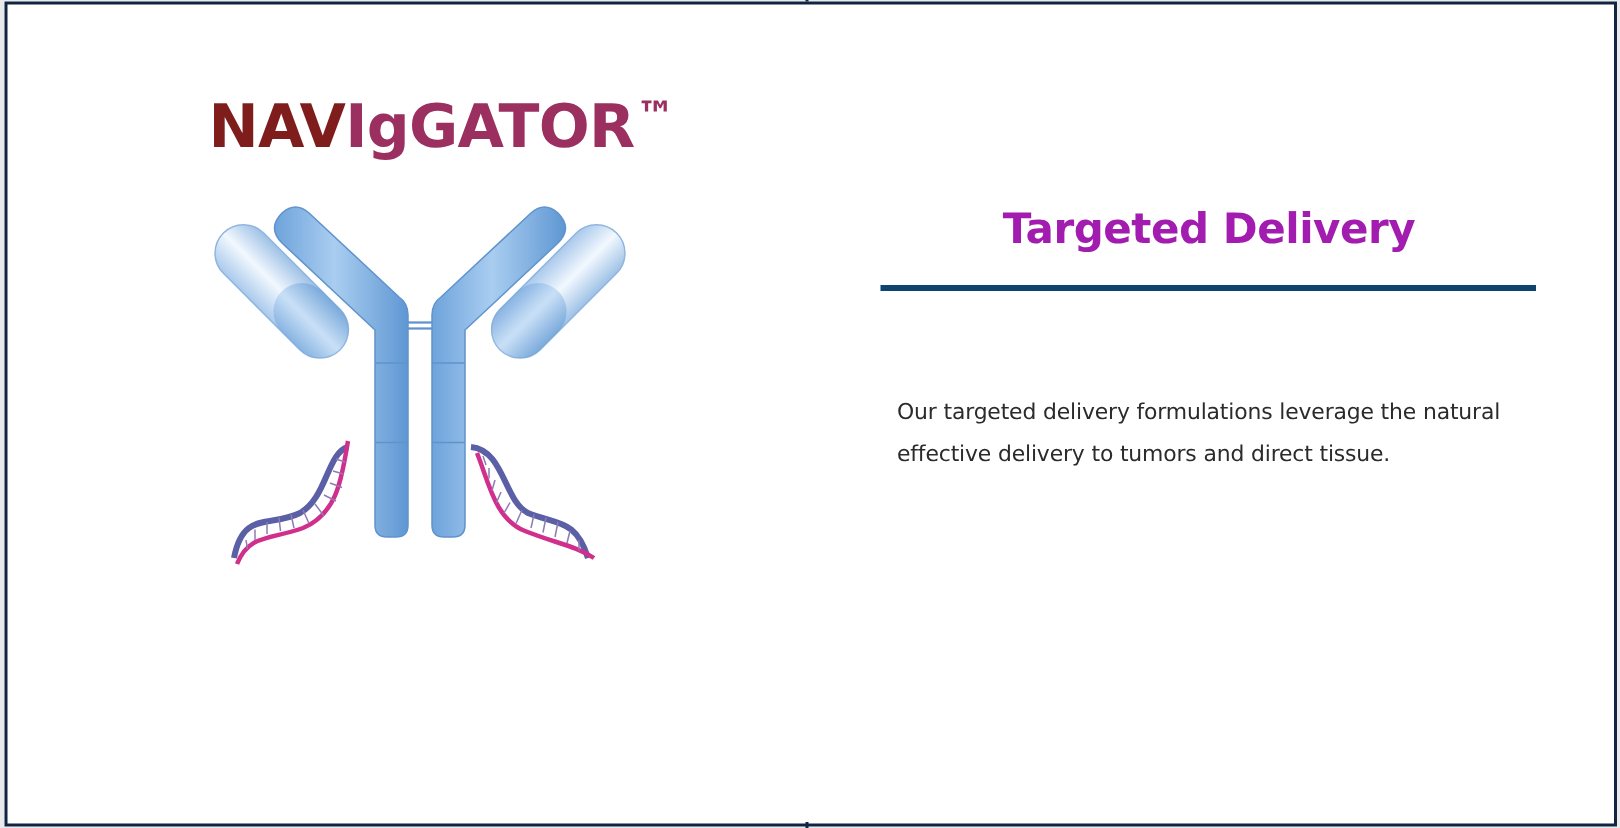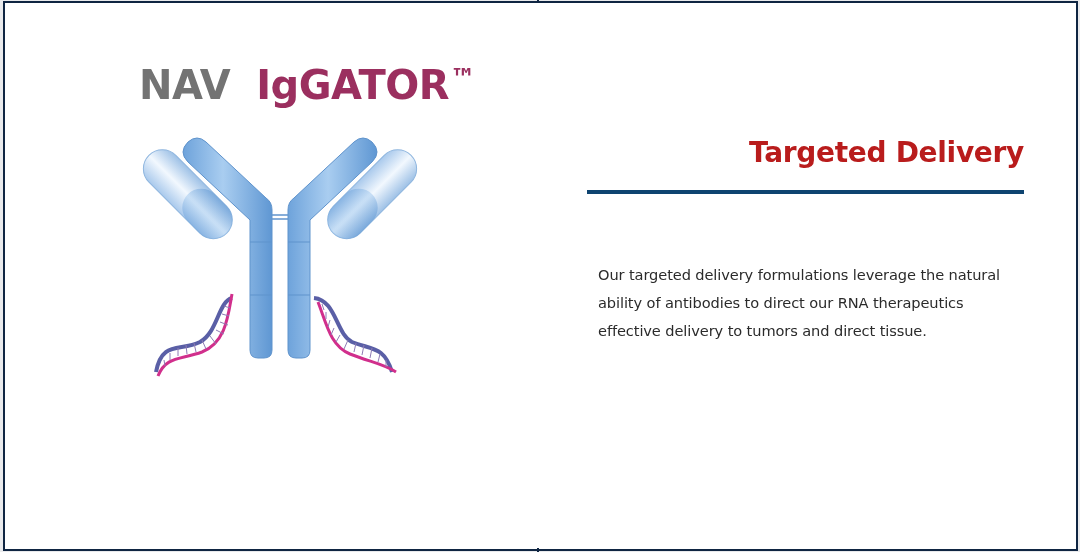--- a/index.html
+++ b/index.html
@@ -14,28 +14,28 @@
     }
     .tick { position: absolute; left: 537px; width: 2px; height: 4px; background: #0f2542; }
     .tick.top { top: 0; }
     .tick.bottom { bottom: 0; }
     .logo {
       position: absolute; left: 139px; top: 52px;
       font-family: "DejaVu Sans", sans-serif; font-weight: bold;
       font-size: 40px; letter-spacing: -0.5px; line-height: 52px;
       white-space: nowrap;
     }
-    .logo .nav { color: #737373; }
-    .logo .ig { color: #9b2f5f; margin-left: 26px; }
+    .logo .nav { color: #7f1d1d; }
+    .logo .ig { color: #9b2f5f; }
     .logo .tm { color: #9b2f5f; font-size: 26px; vertical-align: 12px; margin-left: 1px; }
     .illustration { position: absolute; left: 140px; top: 120px; width: 280px; height: 270px; }
     .panel-title {
-      position: absolute; left: 588px; top: 133px; width: 436px; text-align: right;
+      position: absolute; left: 588px; top: 133px; width: 436px; text-align: center;
       font-family: "DejaVu Sans", sans-serif; font-weight: bold; font-size: 28px;
-      color: #b91c1c; letter-spacing: -0.3px; line-height: 40px;
+      color: #a21caf; letter-spacing: -0.3px; line-height: 40px;
     }
     .divider { position: absolute; left: 587px; top: 190px; width: 437px; height: 4px; background: #0e4470; }
     .panel-body {
       position: absolute; left: 598px; top: 230px; width: 430px;
       font-family: "DejaVu Sans", sans-serif; font-size: 14.6px; line-height: 28px;
       color: #2b2b2b; letter-spacing: -0.1px; margin-top: 31px;
     }
     .panel-body span { display: block; white-space: nowrap; }
   </style>
 </head>
@@ -121,15 +121,14 @@
         <line x1="240" y1="234" x2="238" y2="242"></line>
       <line x1="246" y1="240" x2="246" y2="247"></line>
     </g>
   </svg>
 </div>
 
 <div class="panel-title">Targeted Delivery</div>
 <div class="divider"></div>
 <div class="panel-body">
   <span>Our targeted delivery formulations leverage the natural</span>
-  <span>ability of antibodies to direct our RNA therapeutics</span>
   <span>effective delivery to tumors and direct tissue.</span>
 </div>
 
 </body></html>

